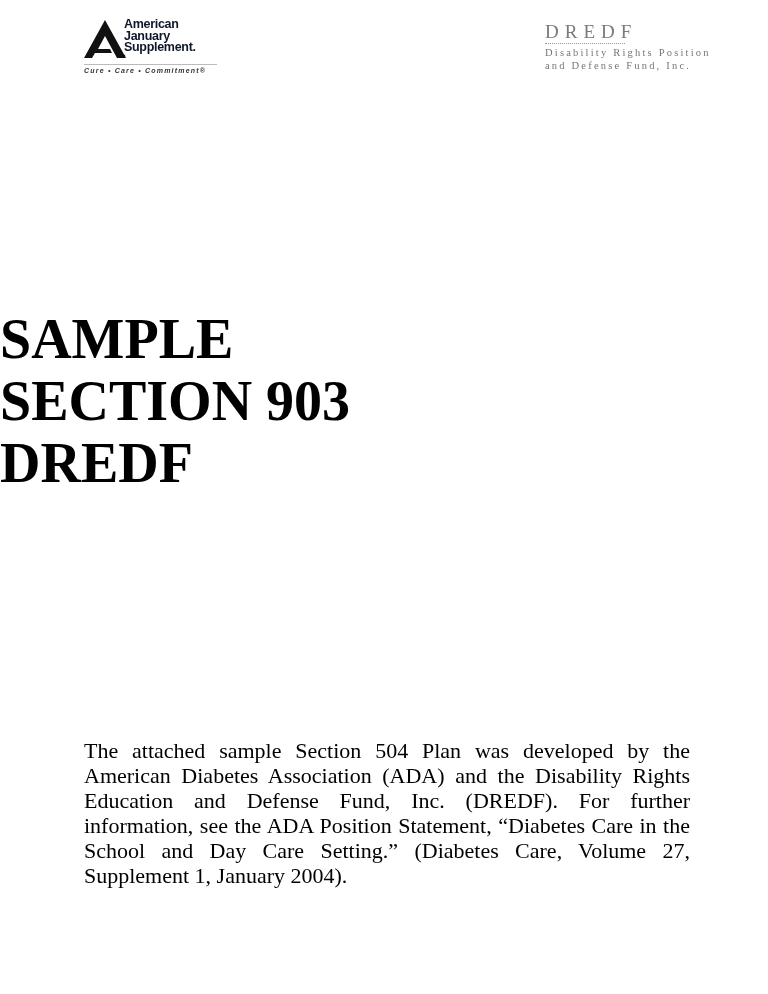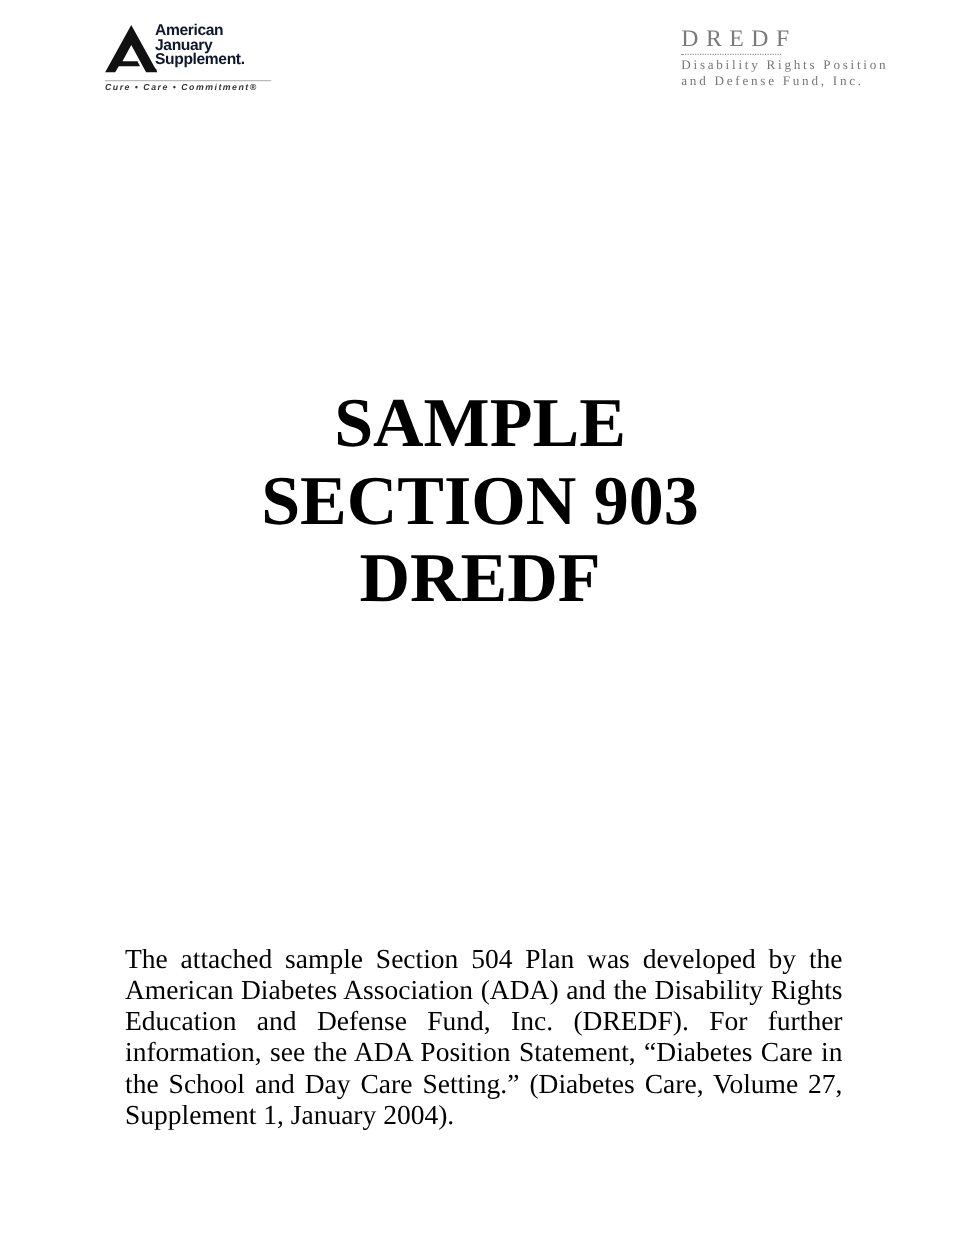--- a/index.html
+++ b/index.html
@@ -10,25 +10,25 @@
   .ada-name { position:absolute; left:40px; top:1px; font-family:"Liberation Sans", sans-serif; font-weight:bold; font-size:12.5px; line-height:11.5px; letter-spacing:-0.3px; color:#0f172a; }
   .ada-name span { display:block; }
   .ada-rule { position:absolute; left:0; top:46px; width:133px; height:1px; background:#bbb; }
   .ada-tagline { position:absolute; left:0; top:49px; font-family:"Liberation Sans", sans-serif; font-style:italic; font-weight:bold; font-size:7px; letter-spacing:1.2px; color:#333; white-space:nowrap; }
 
   .dredf { position:absolute; left:545px; top:22px; color:#777; }
   .dredf-title { font-family:"Liberation Serif", serif; font-size:19px; letter-spacing:6px; line-height:20px; color:#7a7a7a; }
   .dredf-dots { width:80px; border-top:1px dotted #999; margin-top:1px; margin-bottom:2px; }
   .dredf-line { font-family:"Liberation Serif", serif; font-size:10.5px; letter-spacing:2.2px; line-height:13px; color:#777; white-space:nowrap; }
 
-  .title { position:absolute; left:0; width:768px; top:308px; text-align:center; font-family:"Liberation Serif", serif; font-weight:bold; font-size:56px; line-height:62px; }
+  .title { position:absolute; left:0; width:768px; top:308px; text-align:left; font-family:"Liberation Serif", serif; font-weight:bold; font-size:56px; line-height:62px; }
   .title span { display:block; }
 
   .body-text { position:absolute; left:84px; width:606px; top:738px; font-family:"Liberation Serif", serif; font-size:22px; line-height:25px; text-align:justify; text-align-last:left; }
-  .body-text p { margin:16px; }
+  .body-text p { margin:0; }
 </style>
 </head>
 <body>
 
 <div class="ada-logo">
   <svg class="ada-mark" viewBox="0 0 42 38">
     <polygon points="21,0 42,38 33,38 21,16 14,29 26,29 28,33 11,33 8,38 0,38" fill="#111"></polygon>
     <circle cx="40" cy="36" r="1.3" fill="#111"></circle>
   </svg>
   <div class="ada-name">

